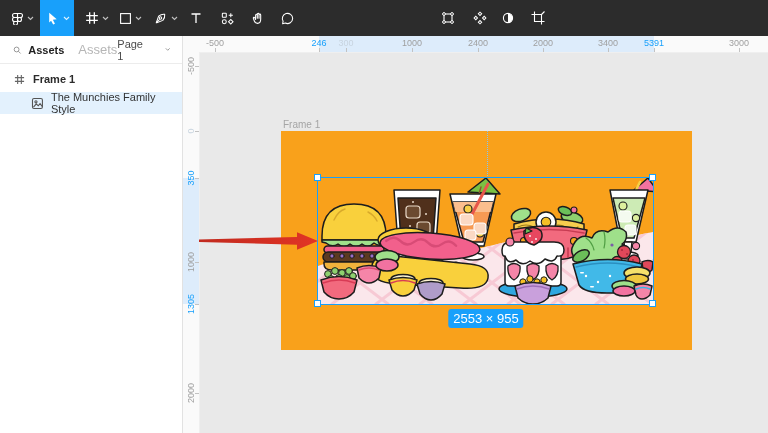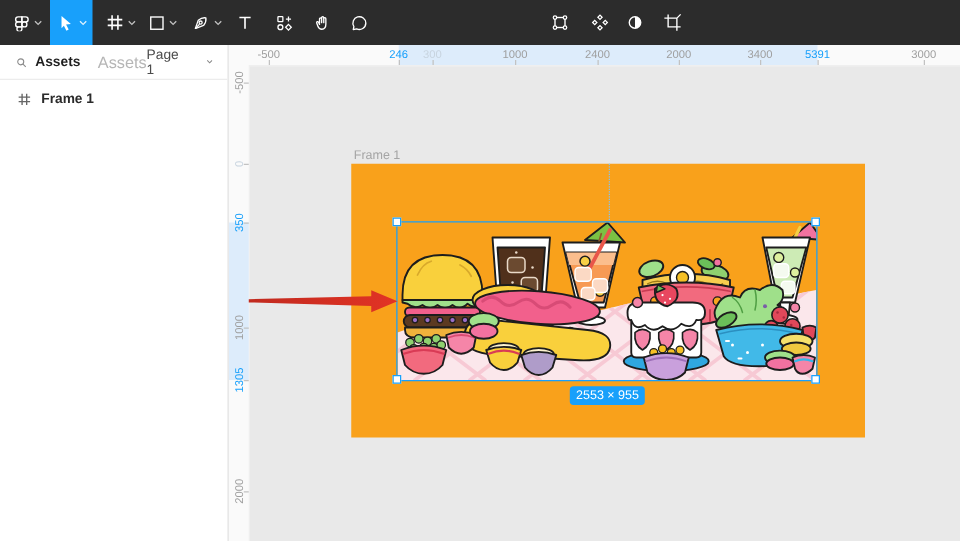--- a/index.html
+++ b/index.html
@@ -37,21 +37,21 @@
   .faint{color:#c8d4df !important}
 
   
   .frame-label{position:absolute;left:283px;top:119px;font-size:10px;color:#a5a5a5;z-index:2}
   .frame{position:absolute;left:281px;top:131px;width:411px;height:219px;background:#f9a11b;z-index:1}
   .dotline{position:absolute;left:487px;top:131px;height:47px;width:0;border-left:1px dotted #84c3f3;z-index:3}
   .illus{position:absolute;left:318px;top:178px;width:335px;height:126px;z-index:2}
   .selbox{position:absolute;left:317px;top:177px;width:335px;height:126px;border:1.5px solid #18a0fb;z-index:4}
   .handle{position:absolute;width:7px;height:7px;background:#fff;border:1.5px solid #18a0fb;box-sizing:border-box;z-index:5}
   .size-pill{position:absolute;left:486px;top:309px;transform:translateX(-50%);background:#18a0fb;color:#fff;
-             font-size:10px;padding:2px 5px;border-radius:3px;z-index:6;white-space:nowrap}
+             font-size:13px;padding:2px 5px;border-radius:3px;z-index:6;white-space:nowrap}
   .arrow{position:absolute;left:197px;top:229px;z-index:25}
 </style>
 </head>
 <body>
 
 <div class="toolbar">
 
   <div class="tbtn" style="left:6px;width:32px">
     <svg width="14" height="13" viewBox="0 0 14 13">
       <g stroke="#fff" fill="none" stroke-width="1.1">
@@ -189,20 +189,30 @@
     </span>
   </div>
 
   <div class="layer-row row-frame">
     <svg width="11" height="11" viewBox="0 0 12 12">
       <path d="M4 1v10M8 1v10M1 4h10M1 8h10" stroke="#666" fill="none" stroke-width="1.2"></path>
       </svg>
     <span>Frame 1</span>
   </div>
 
+  <div class="layer-row row-image">
+    <svg width="13" height="13" viewBox="0 0 13 13">
+      <g stroke="#555" fill="none" stroke-width="1.1">
+        <rect x="1.5" y="1.5" width="10" height="10" rx="1.5"></rect>
+        <circle cx="5" cy="4.8" r="1.1"></circle>
+        <path d="M2.5 10.2l2.8-3.4 2 2 1.8-2.2 2.4 3"></path>
+        </g>
+      </svg>
+    <span>The Munchies Family Style</span>
+  </div>
 </div>
 
 <div class="h-ruler">
   <div class="h-hl"></div>
   <span class="hlab" style="left:32px">-500</span>
   <span class="hlab blue" style="left:136px">246</span>
   <span class="hlab faint" style="left:163px">300</span>
   <span class="hlab" style="left:229px">1000</span>
   <span class="hlab" style="left:295px">2400</span>
   <span class="hlab" style="left:360px">2000</span>

